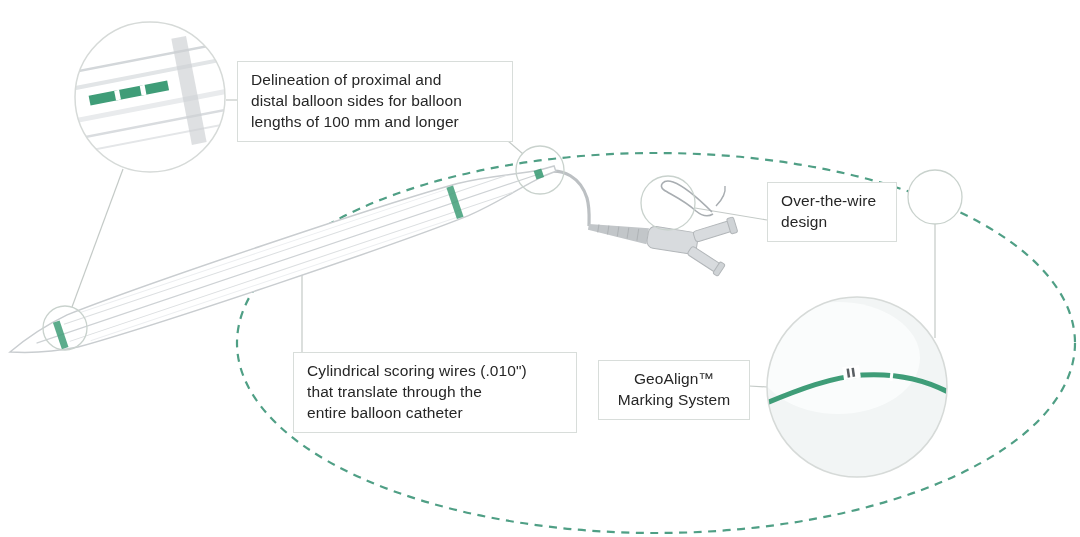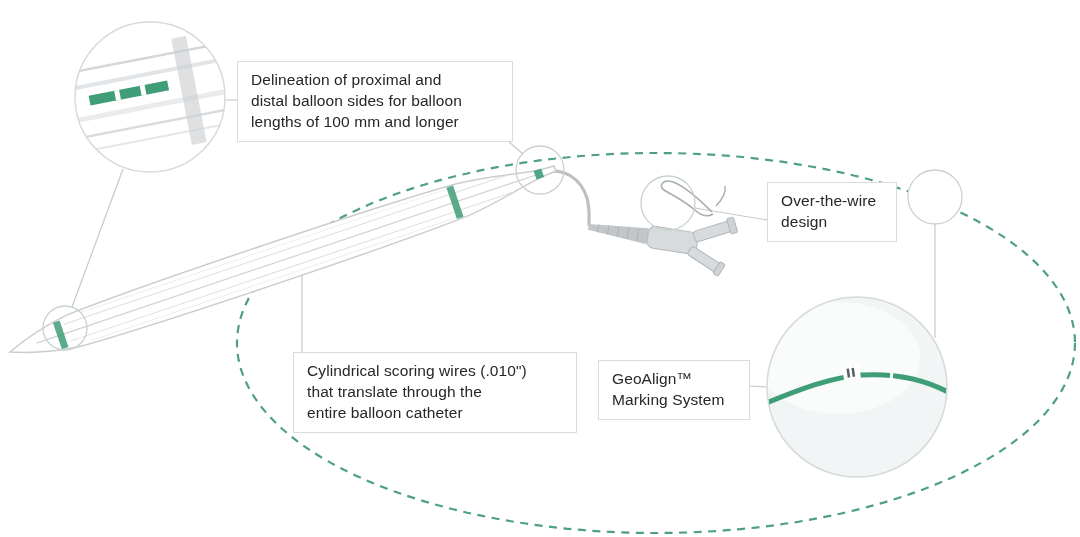--- a/index.html
+++ b/index.html
@@ -133,16 +133,16 @@
 distal balloon sides for balloon
 lengths of 100 mm and longer</div>
 
   <div class="box" style="left:767px; top:182px; width:130px;">Over-the-wire
 design</div>
 
   <div class="box" style="left:293px; top:352px; width:284px;">Cylindrical scoring wires (.010")
 that translate through the
 entire balloon catheter</div>
 
-  <div class="box" style="left:598px; top:360px; width:152px;">GeoAlign™
+  <div class="box" style="left:598px; top:360px; width:152px;text-align:center;">GeoAlign™
 Marking System</div>
 
 </div>
 
 </body></html>

